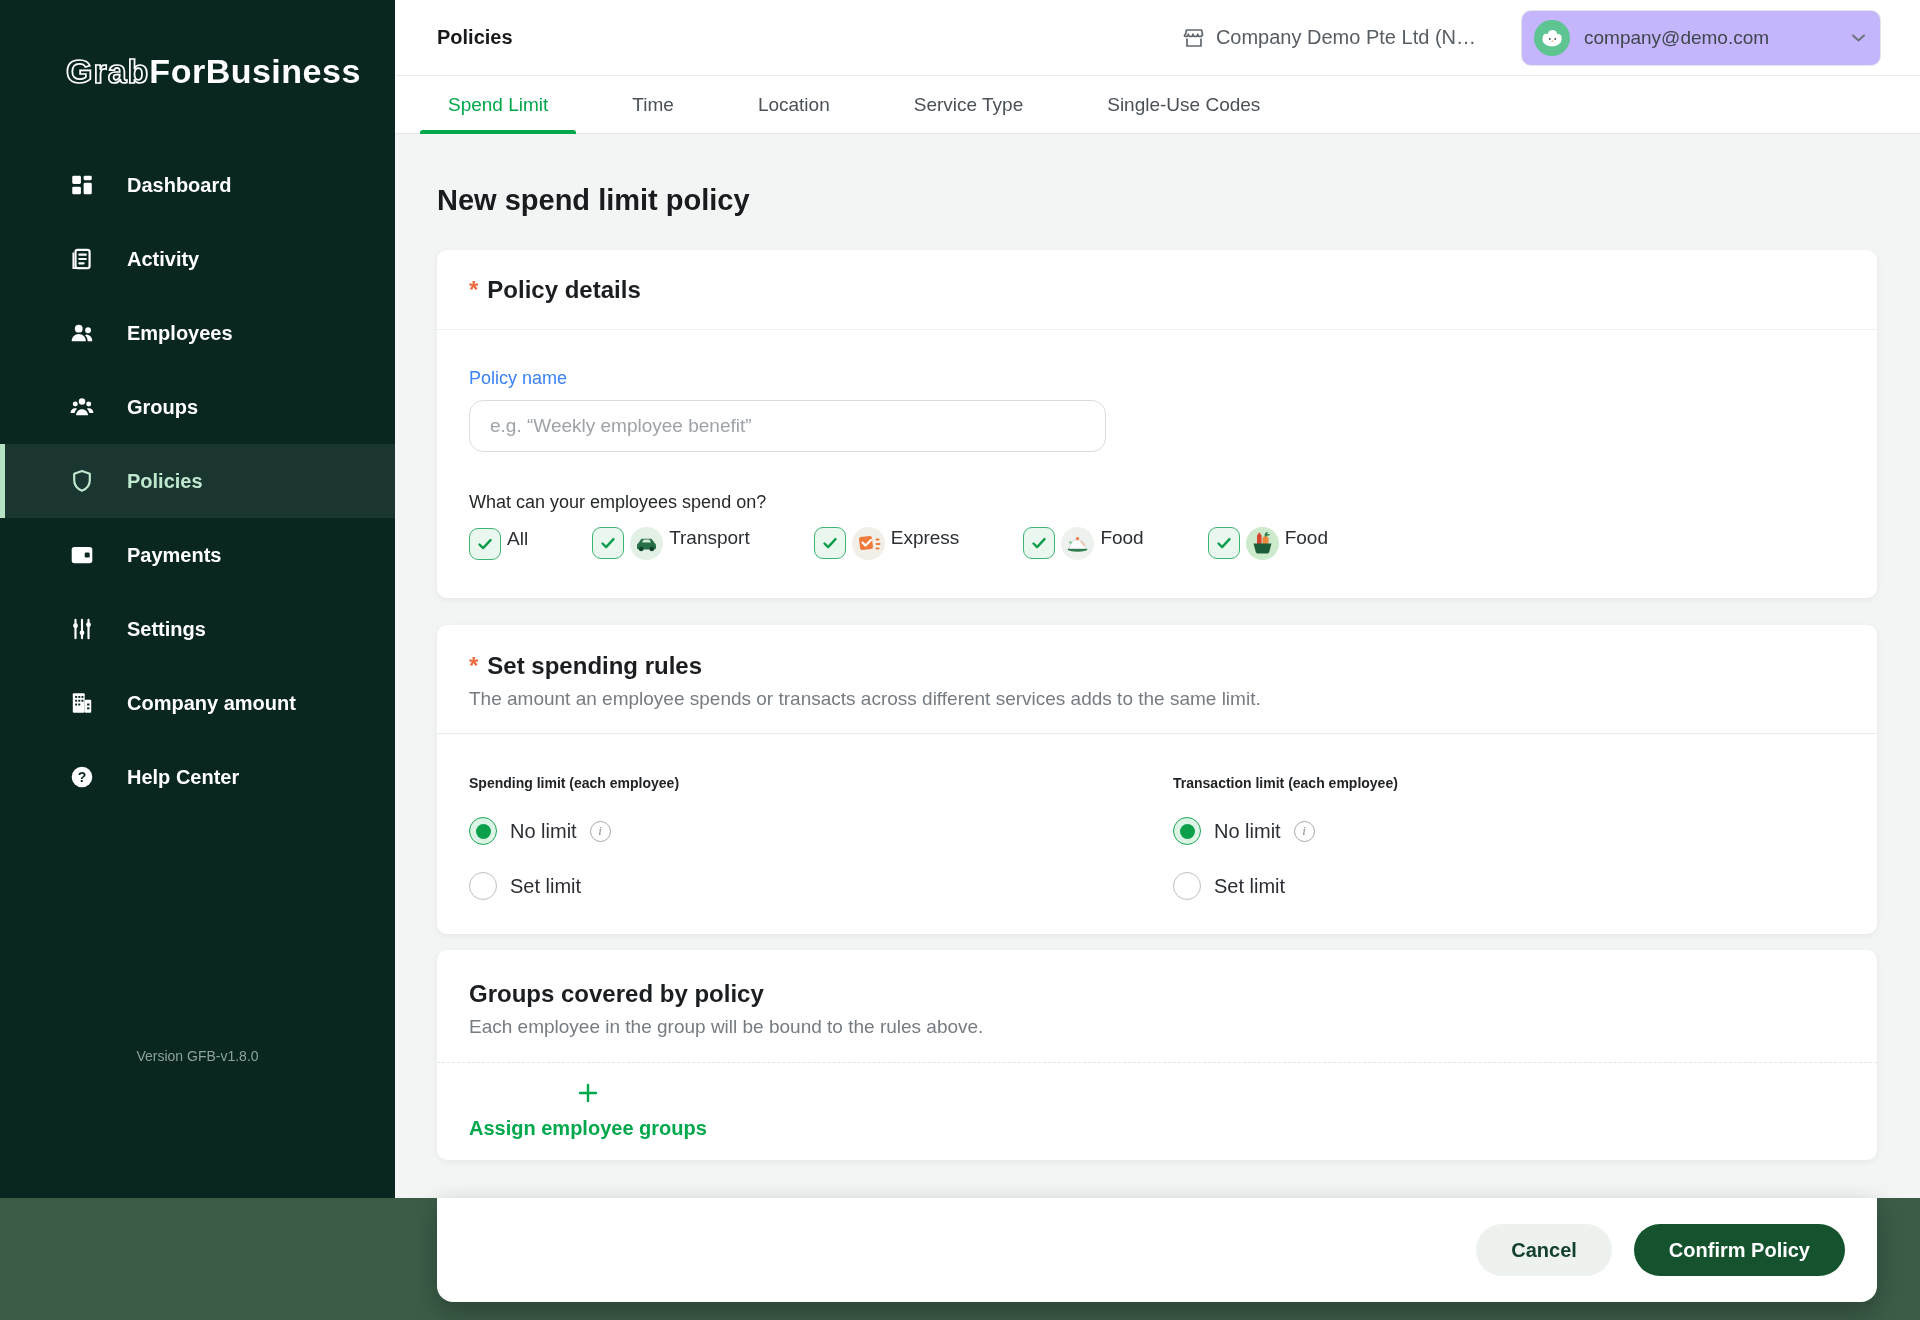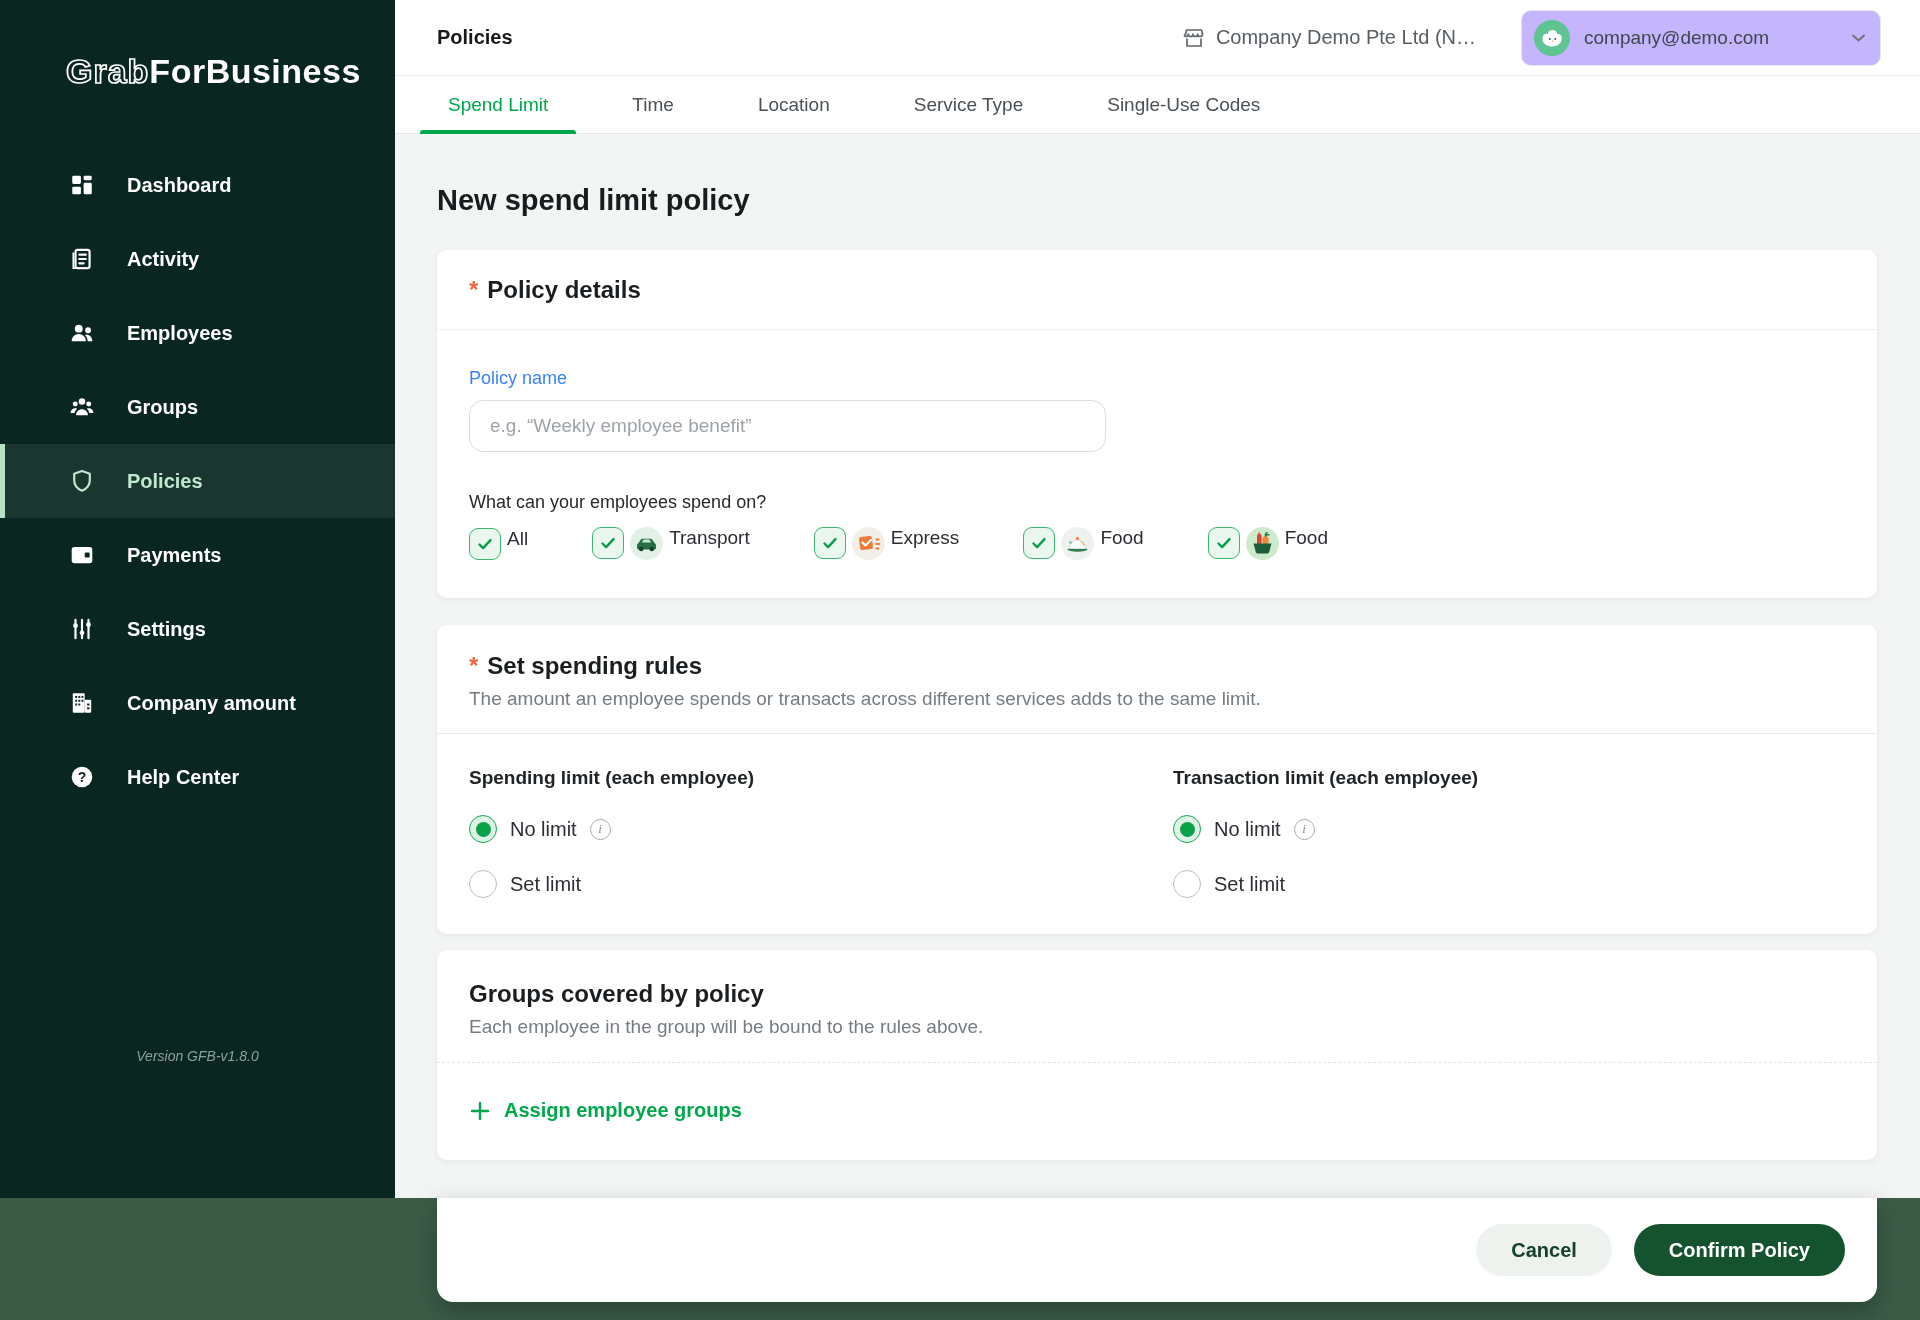--- a/index.html
+++ b/index.html
@@ -19,21 +19,21 @@
   .sidebar { position:absolute; left:0; top:0; width:395px; height:1198px; background:#0a2621; z-index:5; }
   .logo { position:absolute; left:66px; top:52px; font-size:34px; font-weight:700; color:#fff; letter-spacing:.5px; white-space:nowrap; }
   .logo-grab { color:transparent; -webkit-text-stroke:1.7px #ffffff; letter-spacing:1px; }
   .nav { position:absolute; left:0; top:148px; width:395px; }
   .nav-item { position:relative; height:74px; display:flex; align-items:center; cursor:pointer; }
   .nav-item .nav-icon { position:absolute; left:66px; width:32px; height:32px; display:flex; align-items:center; justify-content:center; }
   .nav-item .nav-label { position:absolute; left:127px; font-size:20px; font-weight:600; color:#ffffff; }
   .nav-item.active { background:#1b3531; }
   .nav-item.active::before { content:""; position:absolute; left:0; top:0; bottom:0; width:5px; background:#b5e2c4; }
   .nav-item.active .nav-label { color:#bfe9cf; }
-  .version { position:absolute; left:0; top:1048px; width:395px; text-align:center; font-size:14px; color:#8da19b;font-style:italic; }
+  .version { position:absolute; left:0; top:1048px; width:395px; text-align:center; font-size:14px; color:#8da19b; }
 
   
   .topbar { position:absolute; left:395px; top:0; width:1525px; height:76px; background:#fff; border-bottom:1px solid #ececec; display:flex; align-items:center; padding:0 39px 0 42px; z-index:4; }
   .topbar-title { font-size:20px; font-weight:700; color:#17191b; }
   .topbar-spacer { flex:1; }
   .company-select { display:flex; align-items:center; gap:10px; margin-right:45px; cursor:pointer; }
   .company-name { font-size:20px; color:#565d63; }
   .account-chip { width:360px; height:56px; border:1px solid #e4e7e7; border-radius:10px; background:#c4b5fd; display:flex; align-items:center; padding:0 14px 0 12px; gap:14px; cursor:pointer; }
   .avatar { width:36px; height:36px; border-radius:50%; flex:none; }
   .account-email { font-size:19px; color:#3f474c; flex:1; }
@@ -69,35 +69,35 @@
   .service-icon { width:33px; height:33px; flex:none; display:flex; }
   .service-label { font-size:19px; color:#2b2f33; }
 
   
   .card-rules { margin-top:27px; height:309px; }
   .card-rules .card-header { padding-top:27px; padding-bottom:23px; border-bottom:1px solid #e9eced; }
   .card-rules .card-body { position:relative; height:201px; }
   .rules-col { position:absolute; top:33px; width:640px; }
   .rules-col.col-0 { left:32px; }
   .rules-col.col-1 { left:736px; }
-  .col-heading { font-size:19px; font-weight:700; color:#202427; }
+  .col-heading { font-size:14px; font-weight:700; color:#202427;margin-top:8px; }
   .radio-row { display:flex; align-items:center; gap:13px; margin-top:25px; height:30px; }
   .radio { width:28px; height:28px; border-radius:50%; flex:none; cursor:pointer; }
   .radio.selected { background:#ddf3e6; border:1.5px solid #19a955; position:relative; }
   .radio.selected::after { content:""; position:absolute; left:50%; top:50%; width:15px; height:15px; margin:-7.5px 0 0 -7.5px; border-radius:50%; background:#0ca04a; }
   .radio.unselected { background:#fff; border:1.6px solid #b9c0c4; }
   .radio-label { font-size:20px; color:#2b2f33; }
   .info-icon { width:21px; height:21px; border:1.5px solid #a4aaae; border-radius:50%; color:#8a9095; font-size:13px; display:flex; align-items:center; justify-content:center; font-family:"Liberation Serif",serif; font-style:italic; cursor:pointer; }
 
   
   .card-groups { margin-top:16px; height:210px; }
   .card-groups .card-header { padding-top:30px; }
   .groups-divider { margin-top:24px; border-top:1px dashed #e3e6e6; }
   .assign-row { height:95px; display:flex; align-items:center; padding:0 32px; }
-  .assign-link { display:flex; align-items:flex-end; gap:13px; cursor:pointer; }
+  .assign-link { display:flex; align-items:center; gap:13px; cursor:pointer;flex-direction:column; }
   .assign-link .assign-text { font-size:20px; font-weight:700; color:#00a84b; }
 
   
   .footerbar { position:absolute; left:437px; top:1198px; width:1440px; height:104px; background:#fff; border-radius:0 0 16px 16px; box-shadow:0 10px 24px rgba(10,30,20,.35); display:flex; align-items:center; justify-content:flex-end; gap:22px; padding-right:32px; z-index:6; }
   .btn { height:52px; border:none; border-radius:26px; padding:0 35px; font-size:20px; font-weight:700; font-family:"Liberation Sans",sans-serif; cursor:pointer; }
   .btn-cancel { background:#edf2ee; color:#14402f; }
   .btn-confirm { background:#14532d; color:#ffffff; }
 </style>
 </head>
 <body>

